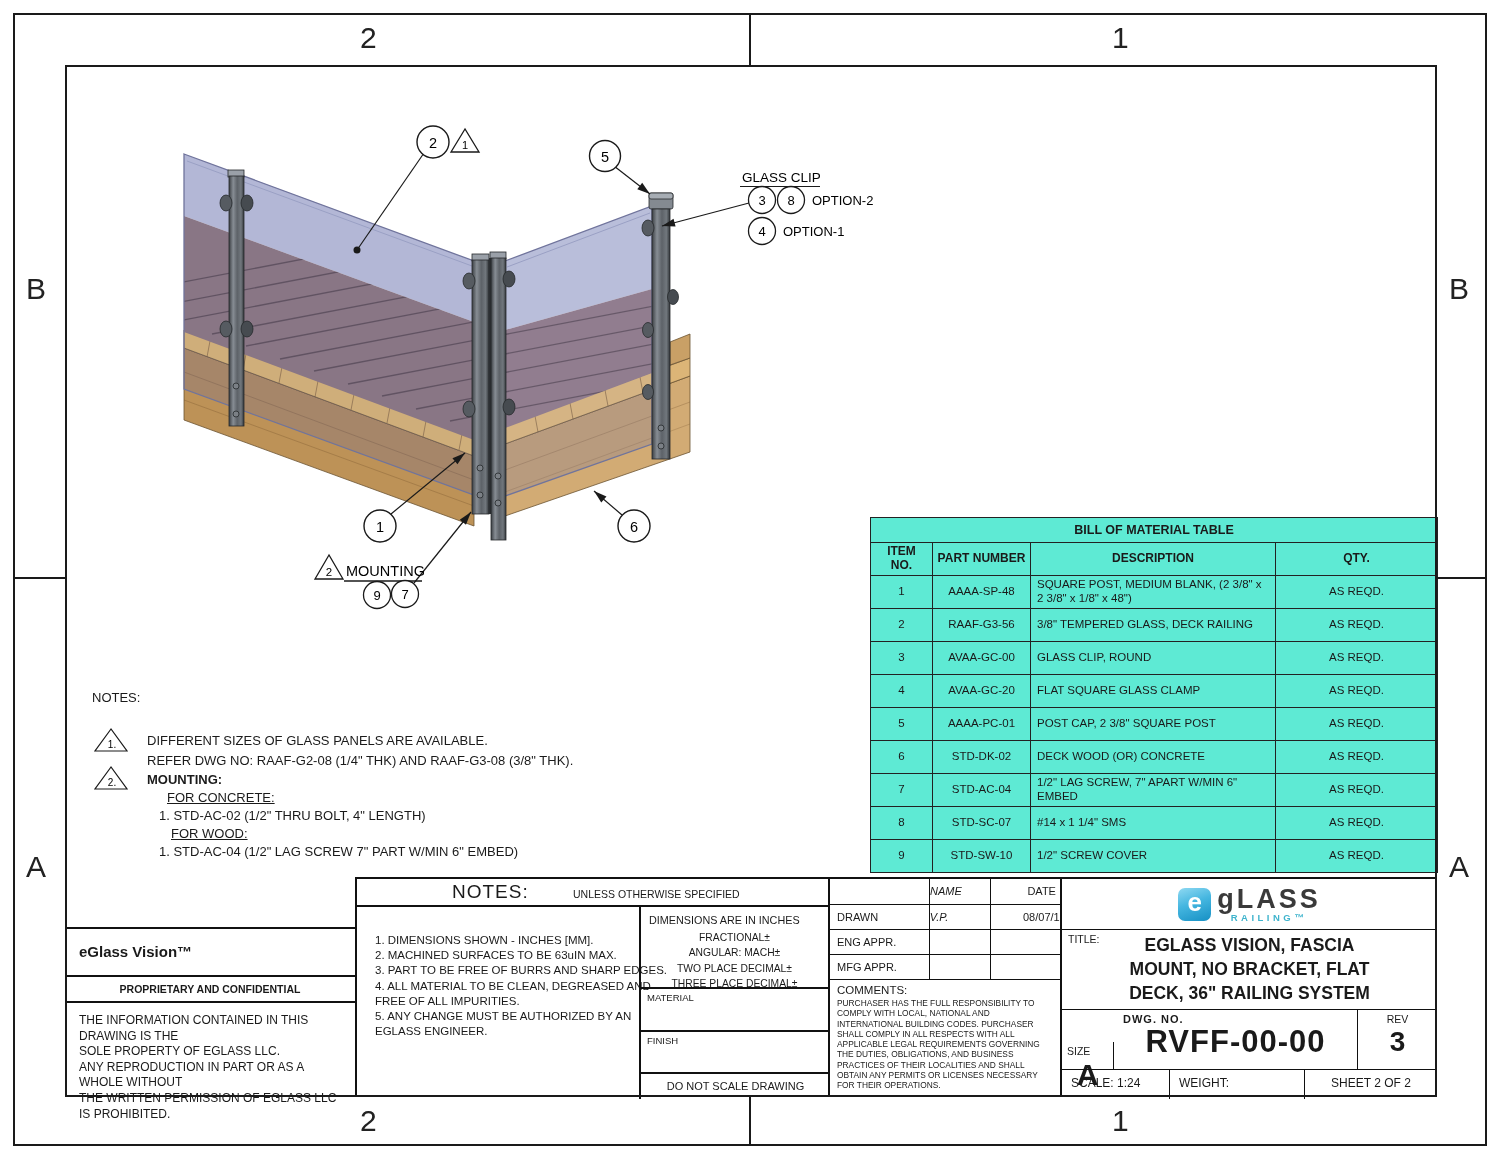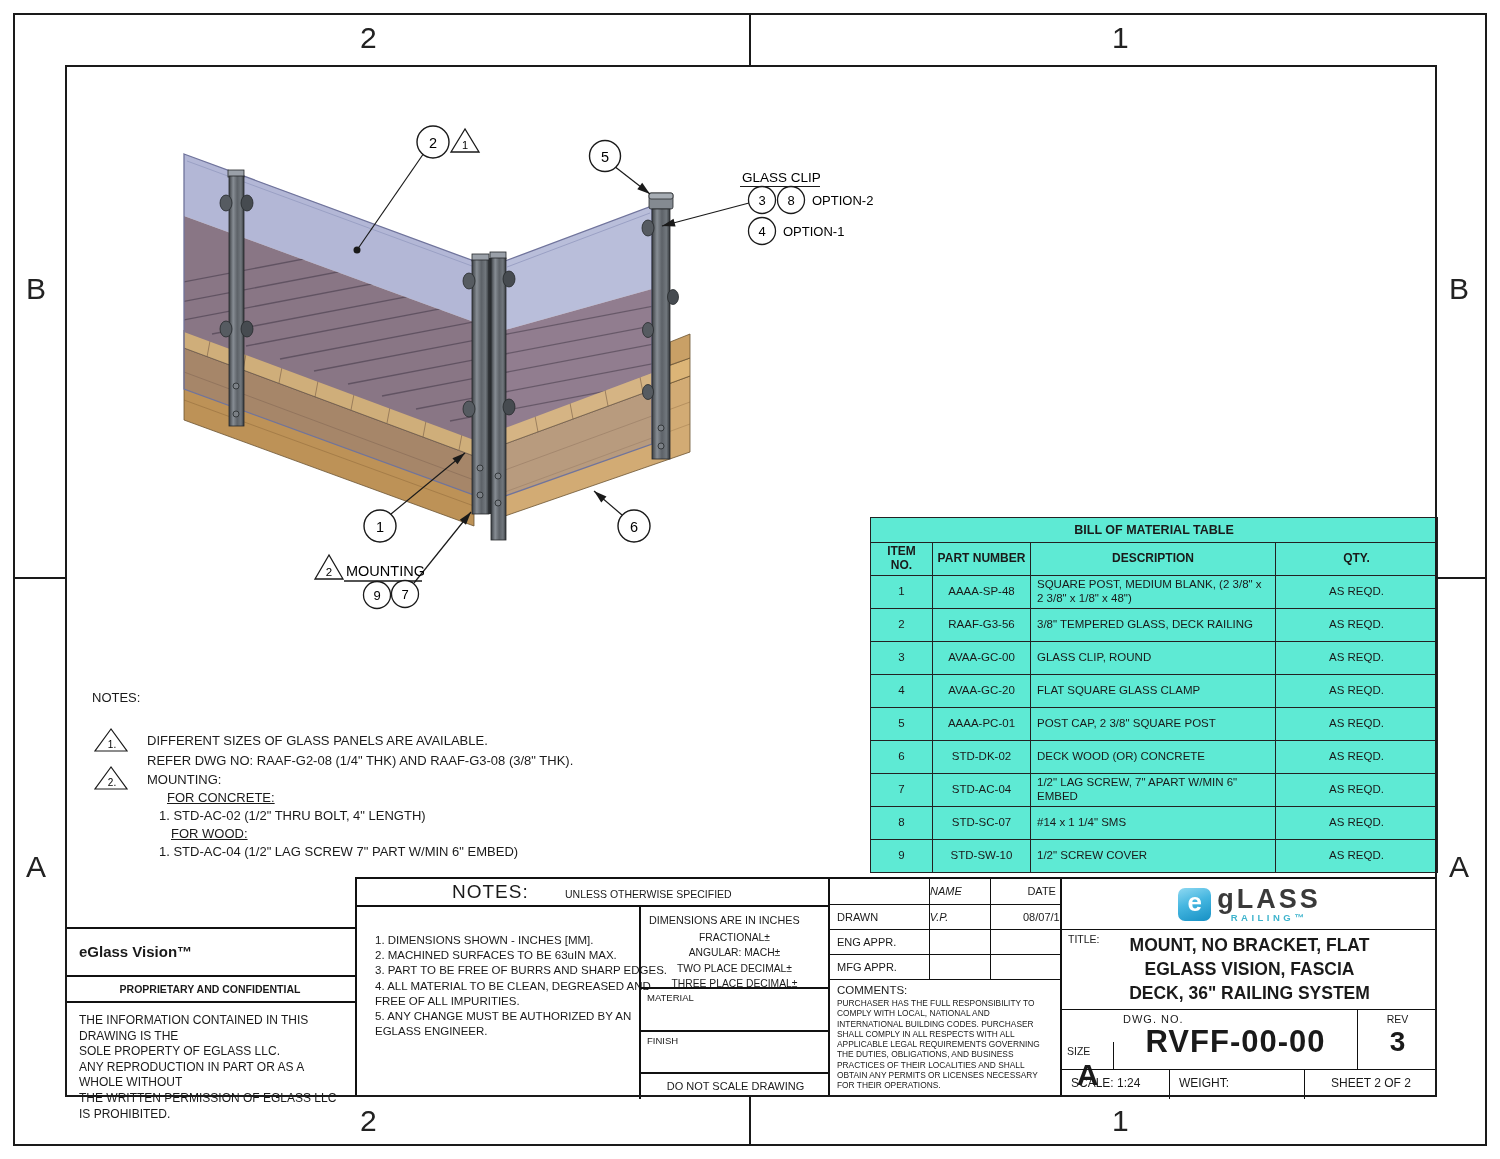--- a/index.html
+++ b/index.html
@@ -27,21 +27,21 @@
   .tstrip{left:65px;top:877px;width:1372px;height:220px;z-index:3;}
   .cell{position:absolute;box-sizing:border-box;background:#fff;}
   .brand-box{left:0;top:50px;width:290px;height:170px;border-top:2px solid #111;}
   .brand-name{position:absolute;left:14px;top:14px;font-size:15px;font-weight:bold;}
   .prop-head{position:absolute;left:0;top:46px;width:100%;height:28px;border-top:2px solid #111;border-bottom:2px solid #111;
              box-sizing:border-box;text-align:center;line-height:25px;font-size:10.5px;font-weight:bold;}
   .prop-body{position:absolute;left:14px;top:84px;width:260px;font-size:12px;line-height:1.3;white-space:pre-line;}
   .notes-cell{left:290px;top:0;width:473px;height:220px;border-left:2px solid #111;border-top:2px solid #111;}
   .notes-head{position:absolute;left:0;top:0;width:100%;height:28px;border-bottom:2px solid #111;box-sizing:border-box;}
   .notes-head-title{position:absolute;left:95px;top:2px;font-size:19px;letter-spacing:1px;}
-  .notes-head-sub{position:absolute;left:208px;top:9px;font-size:10.5px;}
+  .notes-head-sub{position:absolute;left:216px;top:9px;font-size:10.5px;}
   .uos-list{position:absolute;left:0;top:28px;width:328px;box-sizing:border-box;padding:26px 14px 0 18px;font-size:11.5px;line-height:1.32;}
   .notes-right{position:absolute;left:282px;top:28px;width:191px;height:192px;border-left:2px solid #111;box-sizing:border-box;}
   .tol-cell{position:absolute;left:0;top:0;width:100%;height:80px;box-sizing:border-box;padding:7px 10px 0 8px;}
   .tol-line1{font-size:10.8px;margin-bottom:4px;}
   .tol-row{display:flex;justify-content:center;font-size:10.3px;line-height:1.5;}
   .mat-cell{position:absolute;left:0;top:80px;width:100%;height:43px;border-top:2px solid #111;box-sizing:border-box;font-size:9.5px;padding:3px 6px;}
   .fin-cell{position:absolute;left:0;top:123px;width:100%;height:42px;border-top:2px solid #111;box-sizing:border-box;font-size:9.5px;padding:3px 6px;}
   .dns-cell{position:absolute;left:0;top:165px;width:100%;height:27px;border-top:2px solid #111;box-sizing:border-box;
             text-align:center;font-size:11px;line-height:24px;}
   .sign-block{left:763px;top:0;width:232px;height:220px;border-left:2px solid #111;border-top:2px solid #111;}
@@ -64,21 +64,21 @@
   .logo-word::first-letter{text-transform:lowercase;}
   .logo-sub{font-size:9.5px;font-weight:bold;color:#3fb4cd;letter-spacing:3.5px;text-align:center;margin-top:-1px;}
   .title-row{position:absolute;left:0;top:51px;width:100%;height:79px;box-sizing:border-box;}
   .title-label{position:absolute;left:6px;top:3px;font-size:10.5px;}
   .tb-title-lines{position:absolute;left:0;top:3px;width:100%;text-align:center;font-size:17.5px;font-weight:bold;line-height:24px;}
   .size-row{position:absolute;left:0;top:130px;width:100%;height:60px;border-top:1.5px solid #111;box-sizing:border-box;display:flex;}
   .size-cell{width:52px;border-right:1.5px solid #111;box-sizing:border-box;position:relative;margin-top:32px;}
   .size-cell .lbl{position:absolute;left:5px;top:3px;font-size:10.5px;}
   .size-cell .val{position:absolute;left:0;top:16px;width:100%;text-align:center;font-size:30px;font-weight:bold;}
   .dwg-cell{flex:1;position:relative;}
-  .dwg-cell .lbl{position:absolute;left:9px;top:3px;font-size:11px;letter-spacing:1px;}
+  .dwg-cell .lbl{position:absolute;left:9px;top:3px;font-size:11px;letter-spacing:1px;font-weight:bold;}
   .dwg-cell .val{position:absolute;left:0;top:14px;width:100%;text-align:center;font-size:31px;font-weight:bold;letter-spacing:1px;}
   .rev-cell{width:80px;border-left:1.5px solid #111;box-sizing:border-box;position:relative;}
   .rev-cell .lbl{position:absolute;left:0;top:3px;width:100%;text-align:center;font-size:10.5px;}
   .rev-cell .val{position:absolute;left:0;top:16px;width:100%;text-align:center;font-size:28px;font-weight:bold;}
   .foot-row{position:absolute;left:0;top:190px;width:100%;height:30px;border-top:1.5px solid #111;box-sizing:border-box;display:flex;font-size:12px;}
   .scale-cell{width:108px;line-height:27px;padding-left:9px;box-sizing:border-box;border-right:1.5px solid #111;}
   .weight-cell{width:135px;line-height:27px;padding-left:9px;box-sizing:border-box;border-right:1.5px solid #111;}
   .sheet-cell{flex:1;text-align:center;line-height:27px;}
 </style>
 </head>
@@ -283,21 +283,21 @@
       <g>
         <polygon points="111,767 95,789 127,789" fill="#fff" stroke="#1a1a1a" stroke-width="1.2"></polygon>
         <text x="112" y="786" text-anchor="middle" font-size="10">2.</text>
       </g>
     </g>
   </svg>
 
   <div class="abs anote" style="left:92px;top:690px;">NOTES:</div>
   <div class="abs anote" style="left:147px;top:733px;">DIFFERENT SIZES OF GLASS PANELS ARE AVAILABLE.</div>
   <div class="abs anote" style="left:147px;top:753px;">REFER DWG NO: RAAF-G2-08 (1/4" THK) AND RAAF-G3-08 (3/8" THK).</div>
-  <div class="abs anote" style="left:147px;top:772px;">MOUNTING:</div>
+  <div class="abs anote" style="left:147px;top:772px;font-weight:bold;">MOUNTING:</div>
   <div class="abs anote u" style="left:167px;top:790px;">FOR CONCRETE:</div>
   <div class="abs anote" style="left:159px;top:808px;">1. STD-AC-02 (1/2" THRU BOLT, 4" LENGTH)</div>
   <div class="abs anote u" style="left:171px;top:826px;">FOR WOOD:</div>
   <div class="abs anote" style="left:159px;top:844px;">1. STD-AC-04 (1/2" LAG SCREW 7" PART W/MIN 6" EMBED)</div>
 
   <table class="bom abs">
     <colgroup>
         <col style="width:62px">
         <col style="width:98px">
         <col style="width:245px">
@@ -461,22 +461,22 @@
           </div>
           <div class="logo-text">
             <div class="logo-word">GLASS</div>
             <div class="logo-sub">RAILING™</div>
           </div>
         </div>
       </div>
       <div class="title-row">
         <div class="title-label">TITLE:</div>
         <div class="tb-title-lines">
+            <div class="tb-title-line">EGLASS VISION, FASCIA</div>
             <div class="tb-title-line">MOUNT, NO BRACKET, FLAT</div>
-            <div class="tb-title-line">EGLASS VISION, FASCIA</div>
             <div class="tb-title-line">DECK, 36" RAILING SYSTEM</div>
           </div>
       </div>
       <div class="size-row">
         <div class="size-cell">
           <div class="lbl">SIZE</div>
           <div class="val">A</div>
         </div>
         <div class="dwg-cell">
           <div class="lbl">DWG.  NO.</div>

